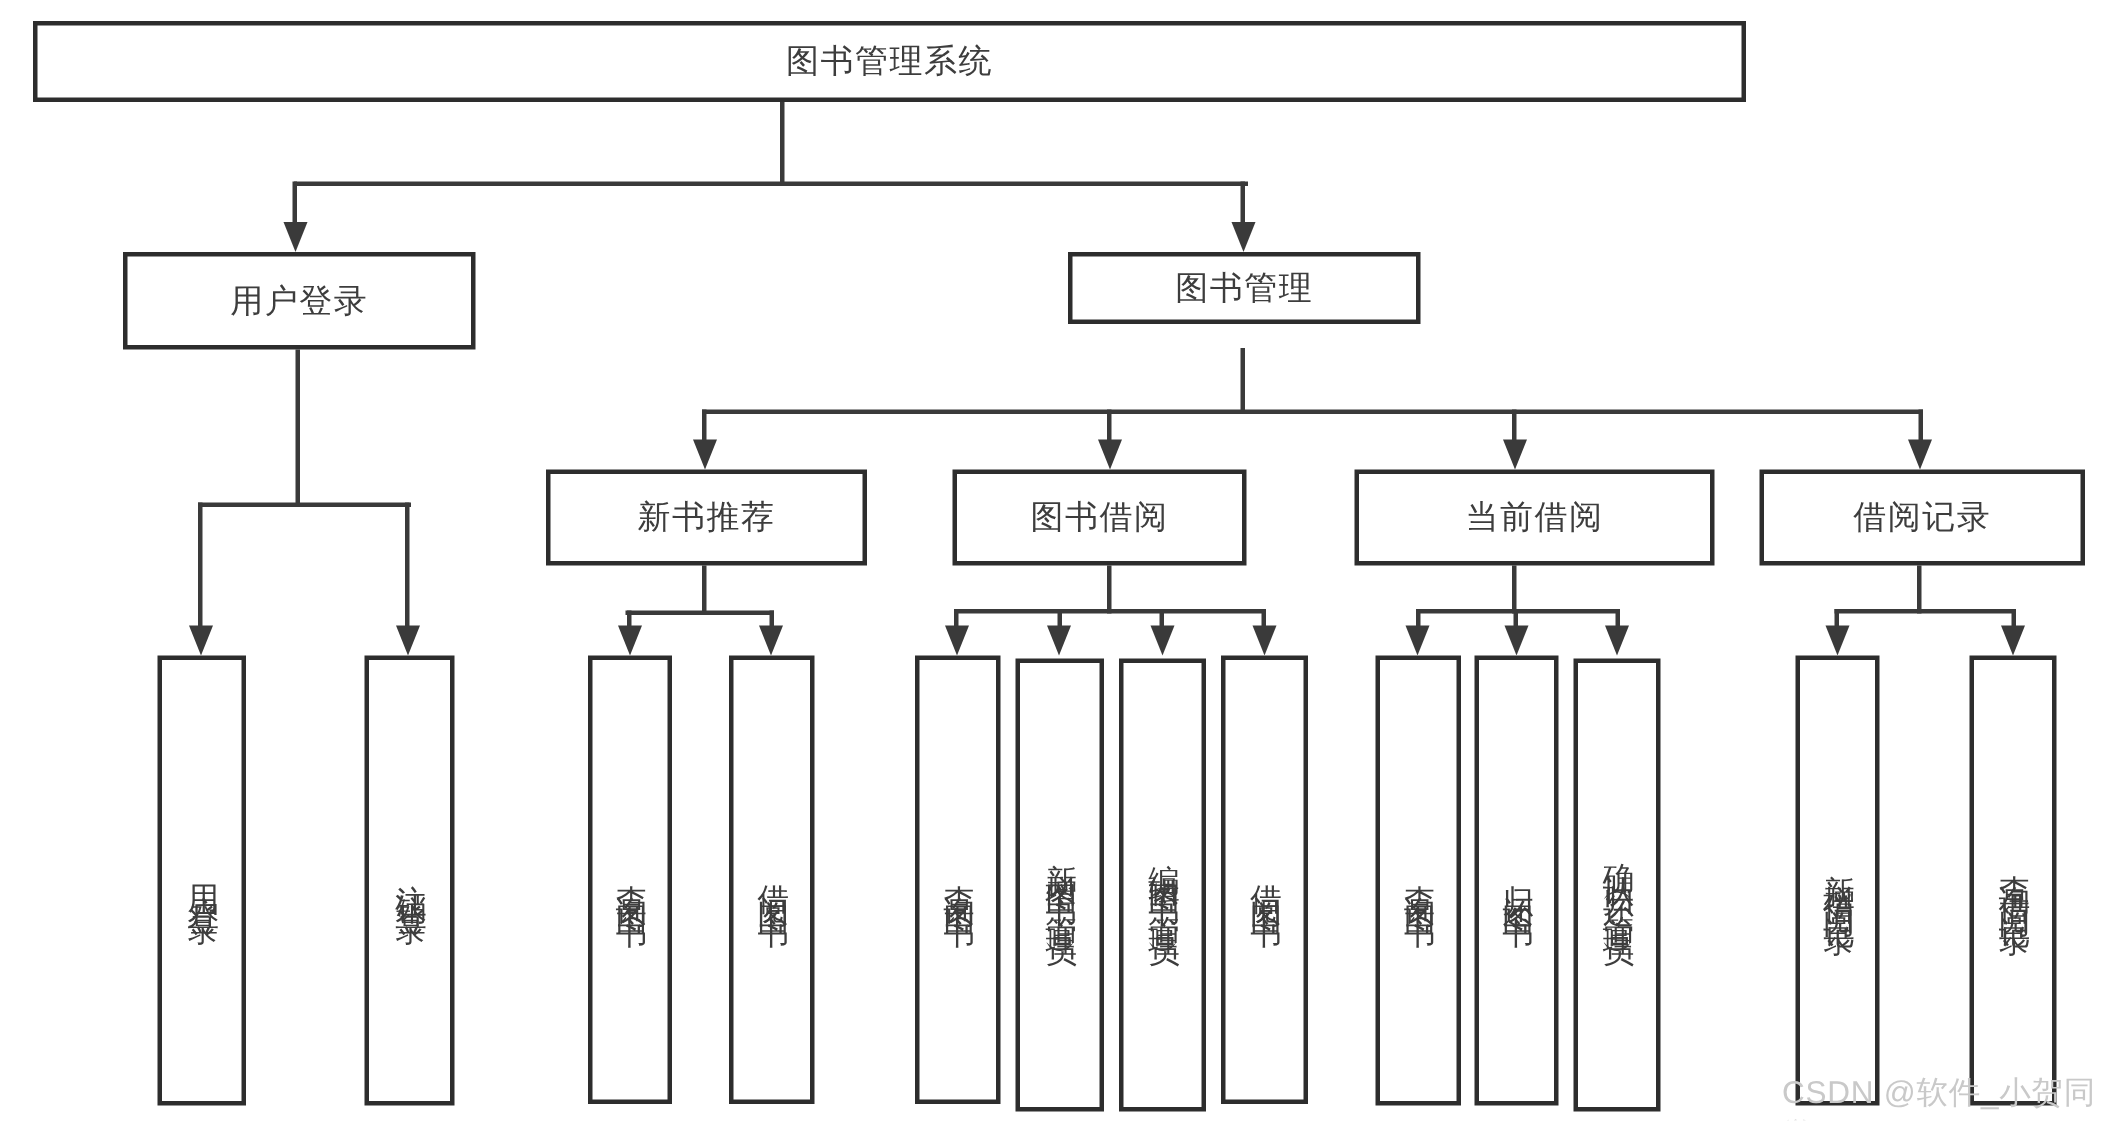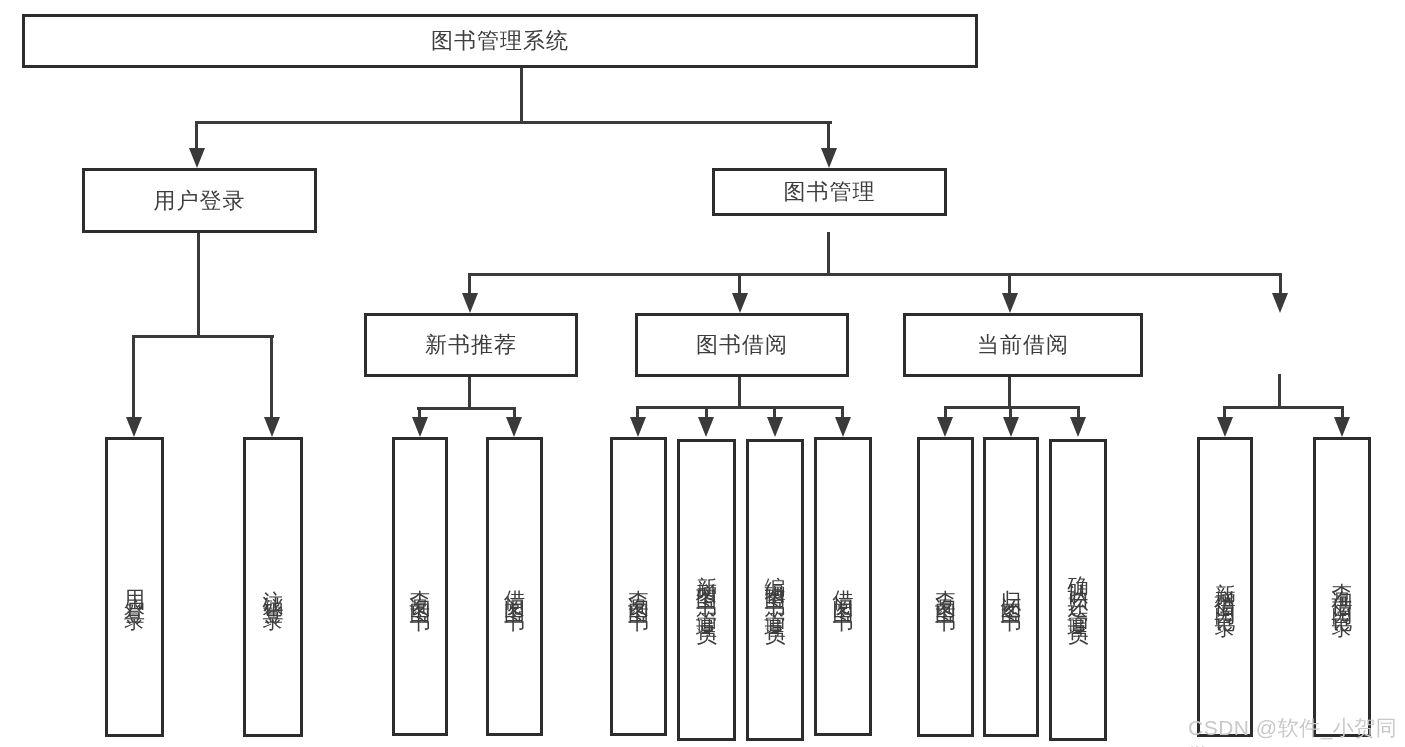--- a/index.html
+++ b/index.html
@@ -27,21 +27,21 @@
   .watermark{
     position:absolute;left:1188px;top:714px;z-index:3;
     color:#c9c9c9;font-size:21px;letter-spacing:0.5px;
   }
 </style>
 </head>
 <body>
 
 <div class="canvas">
 
-  <div class="node node-root" style="left:22px;top:14px;width:956px;height:54px;">
+  <div class="node node-root" style="left:22px;top:14px;width:1142px;height:54px;">
     <span>图书管理系统</span>
   </div>
 
   <div class="line" style="left:520px;top:68px;width:3px;height:56px;"></div>
   <div class="line" style="left:196px;top:121px;width:636px;height:3px;"></div>
   <div class="line" style="left:195px;top:121px;width:3px;height:30px;"></div>
   <div class="arrow" style="left:189px;top:148px;"></div>
   <div class="line" style="left:827px;top:121px;width:3px;height:30px;"></div>
   <div class="arrow" style="left:821px;top:148px;"></div>
 
@@ -66,25 +66,28 @@
   <div class="line" style="left:738px;top:273px;width:3px;height:22px;"></div>
   <div class="arrow" style="left:732px;top:293px;"></div>
   <div class="line" style="left:1008px;top:273px;width:3px;height:22px;"></div>
   <div class="arrow" style="left:1002px;top:293px;"></div>
   <div class="line" style="left:1279px;top:273px;width:3px;height:22px;"></div>
   <div class="arrow" style="left:1272px;top:293px;"></div>
 
   <div class="node" style="left:364px;top:313px;width:214px;height:64px;">
     <span>新书推荐</span>
   </div>
-  <div class="node" style="left:635px;top:313px;width:214px;height:64px;">
+  <div class="node" style="left:635px;top:313px;width:196px;height:64px;">
     <span>图书借阅</span>
   </div>
   <div class="node" style="left:903px;top:313px;width:240px;height:64px;">
     <span>当前借阅</span>
+  </div>
+  <div class="node" style="left:1173px;top:313px;width:217px;height:64px;">
+    <span>借阅记录</span>
   </div>
 
   <div class="line" style="left:468px;top:376px;width:3px;height:34px;"></div>
   <div class="line" style="left:417px;top:407px;width:99px;height:3px;"></div>
   <div class="line" style="left:418px;top:407px;width:3px;height:13px;"></div>
   <div class="arrow" style="left:412px;top:417px;"></div>
   <div class="line" style="left:513px;top:407px;width:3px;height:13px;"></div>
   <div class="arrow" style="left:506px;top:417px;"></div>
 
   <div class="line" style="left:738px;top:376px;width:3px;height:33px;"></div>

